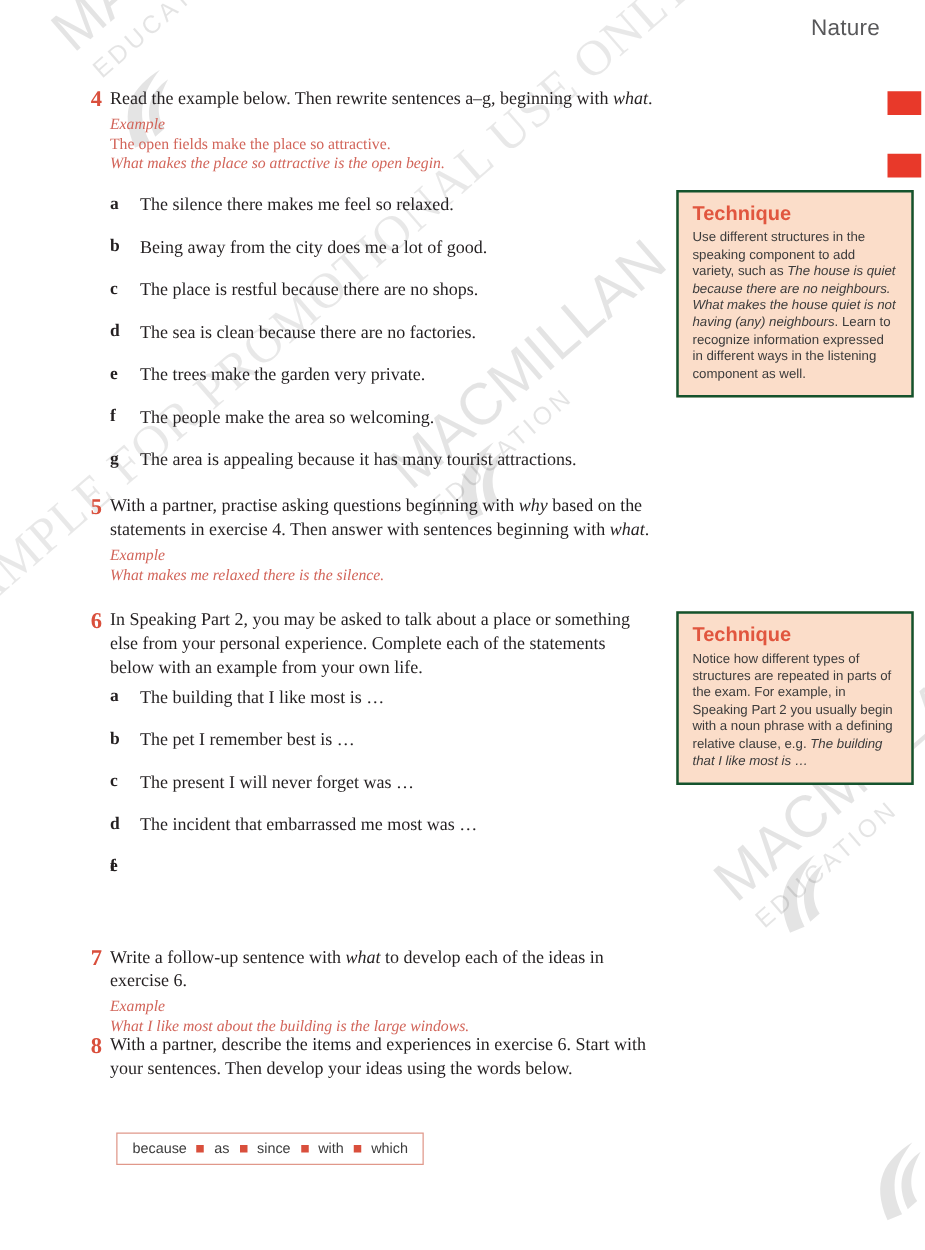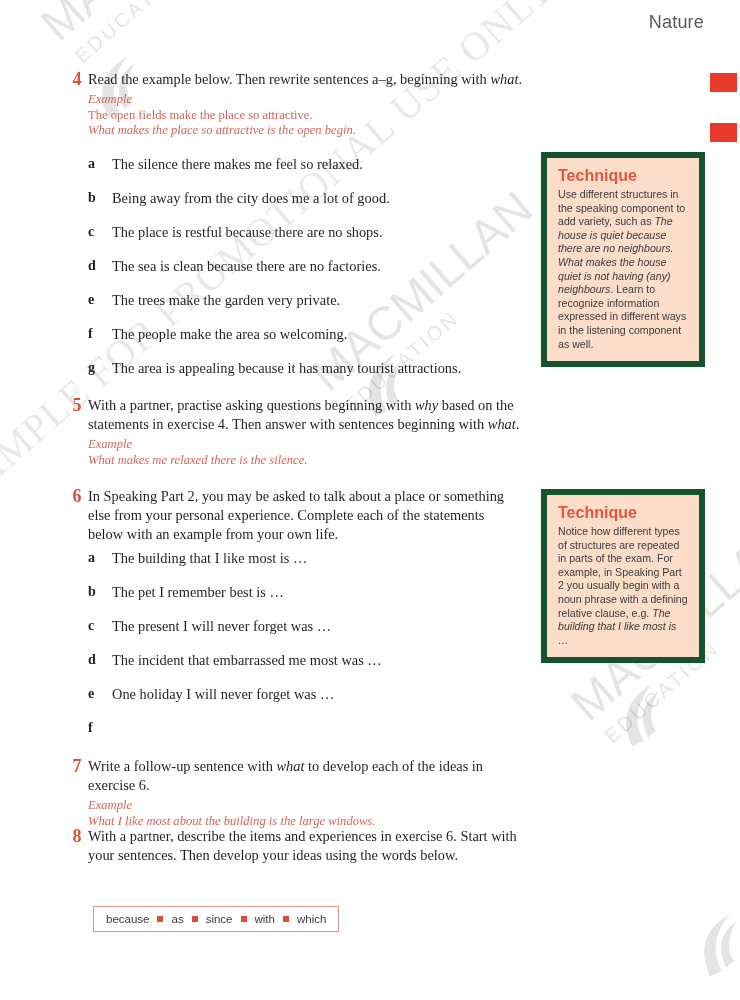--- a/index.html
+++ b/index.html
@@ -154,23 +154,23 @@
     left: 0;
     top: 0;
     font-weight: bold;
     font-size: 14px;
   }
 
   
   .technique {
     position: absolute;
     left: 541px;
-    width: 164px;
+    width: 190px;
     background: #fbddc9;
-    border: 6px solid #14532d;
+    border: 2px solid #14532d;
     box-sizing: border-box;
     padding: 9px 11px 10px 11px;
   }
   .tq-title {
     font-family: "Liberation Sans", sans-serif;
     font-weight: bold;
     color: #e1563f;
     font-size: 16px;
     margin-bottom: 3px;
   }
@@ -299,21 +299,21 @@
 
     <div class="ex" style="top:487px; width:455px;">
       <div class="ex-num">6</div>
       <div class="ex-body">
         <div class="ex-lead">In Speaking Part 2, you may be asked to talk about a place or something else from your personal experience. Complete each of the statements below with an example from your own life.</div>
         <ul class="lettered" style="margin-top:5px;">
           <li style="margin-bottom:16px;"><span class="ltr">a</span><span>The building that I like most is …</span></li>
           <li style="margin-bottom:16px;"><span class="ltr">b</span><span>The pet I remember best is …</span></li>
           <li style="margin-bottom:16px;"><span class="ltr">c</span><span>The present I will never forget was …</span></li>
           <li style="margin-bottom:16px;"><span class="ltr">d</span><span>The incident that embarrassed me most was …</span></li>
-          <li style="margin-bottom:16px;"><span class="ltr">e</span><span>One holiday I will never forget was …</span></li>
+          <li style="margin-bottom:16px;"><span class="ltr">e</span></li>
           <li><span class="ltr">f</span></li>
         </ul>
       </div>
     </div>
 
     <div class="technique" style="top:489px;">
       <div class="tq-title">Technique</div>
       <div class="tq-body">
         <span>Notice how different types of structures are repeated in parts of the exam. For example, in Speaking Part 2 you usually begin with a noun phrase with a defining relative clause, e.g. </span><i>The building that I like most is …</i>
       </div>

